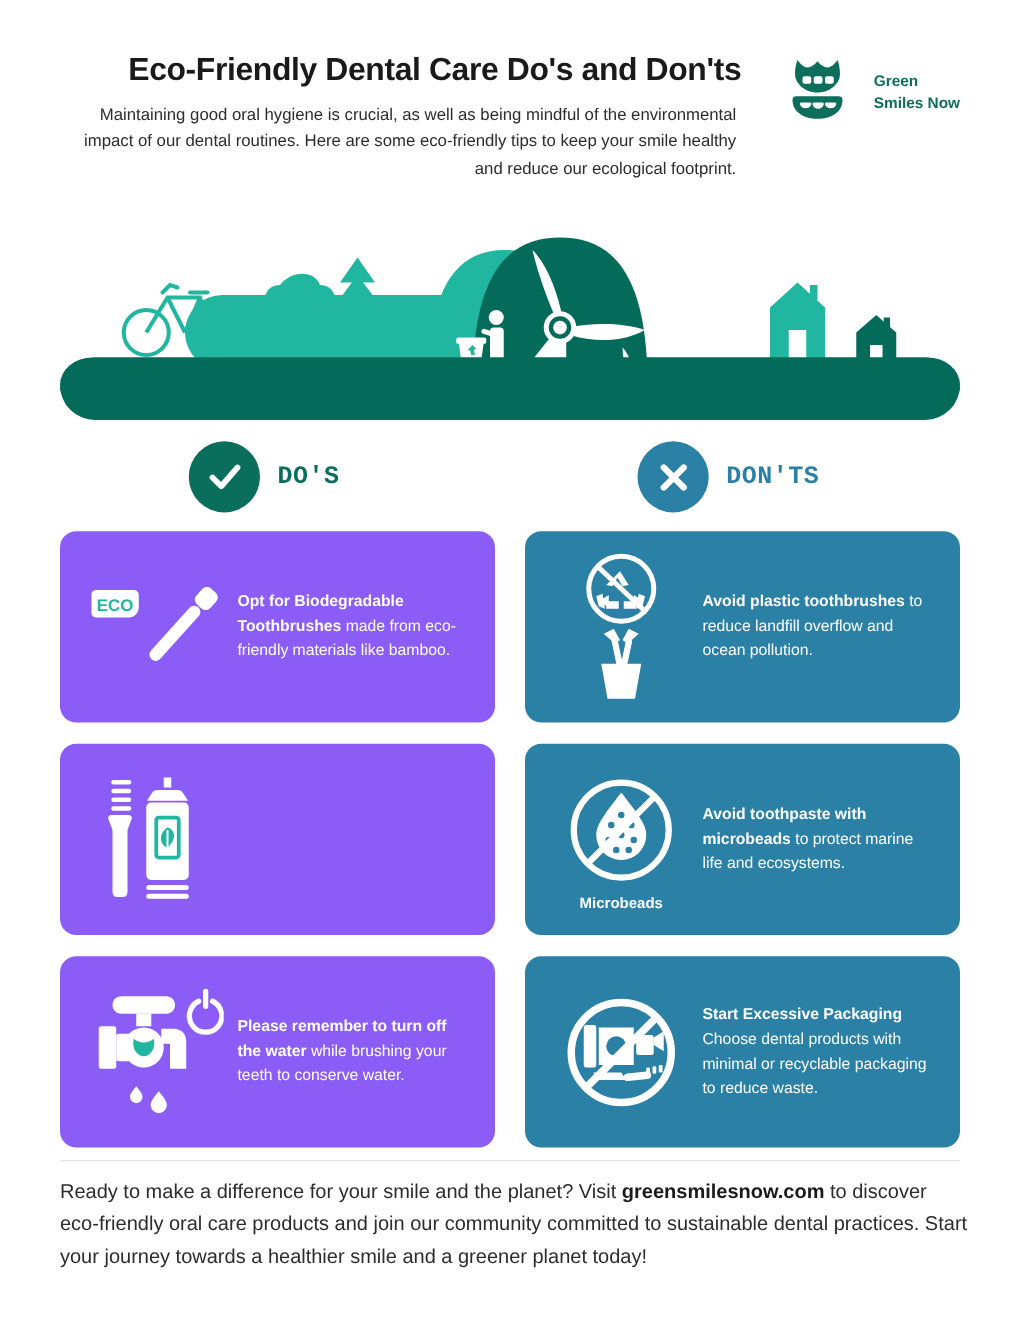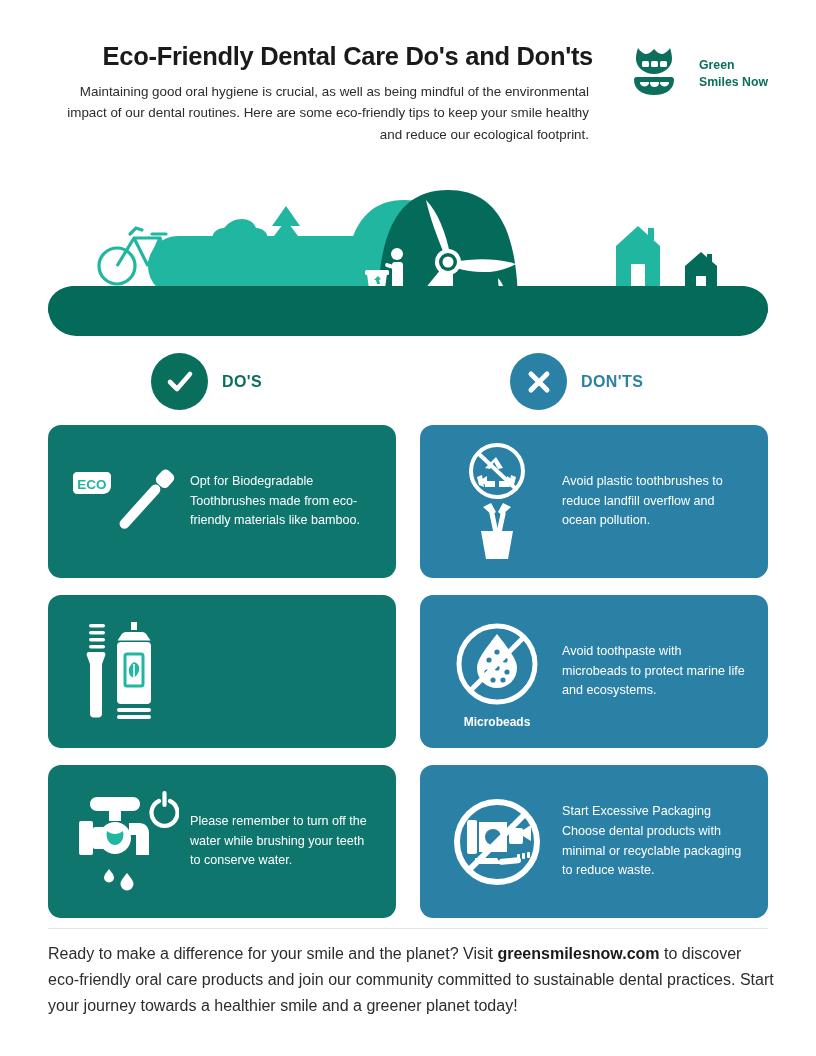--- a/index.html
+++ b/index.html
@@ -90,23 +90,24 @@
   .col-head.dos { left: 103px; }
   .col-head.donts { left: 462px; }
   .badge-circle {
     width: 57px; height: 57px;
     border-radius: 50%;
     display: flex; align-items: center; justify-content: center;
   }
   .badge-circle.teal { background: #0a6e5c; }
   .badge-circle.blue { background: #2b80a6; }
   .col-head-label {
-    font-size: 16px;
+    font-size: 20px;
     font-weight: bold;
     letter-spacing: 0.4px;
+    font-family: Liberation Mono, monospace;
   }
   .col-head.dos .col-head-label { color: #0a6e5c; }
   .col-head.donts .col-head-label { color: #2b80a6; }
 
   
   .cards {
     position: absolute;
     left: 48px;
     top: 425px;
     width: 720px;
@@ -119,21 +120,21 @@
     border-radius: 13px;
     height: 153px;
     box-sizing: border-box;
     padding: 0 18px;
     display: flex;
     align-items: center;
     gap: 6px;
     color: #ffffff;
     overflow: hidden;
   }
-  .card.do  { background: #0f766e; }
+  .card.do  { background: #8b5cf6; }
   .card.dont{ background: #2b80a6; }
   .card-icon {
     width: 118px;
     min-width: 118px;
     height: 125px;
     display: flex;
     flex-direction: column;
     align-items: center;
     justify-content: center;
   }
@@ -144,21 +145,21 @@
     color: #ffffff;
     margin-top: 4px;
     line-height: 1;
   }
   .card-text {
     font-size: 12.6px;
     line-height: 1.58;
     color: #ffffff;
     padding-right: 4px;
   }
-  .card-text b { font-weight: normal; }
+  .card-text b { font-weight: bold; }
 
   
   .divider {
     position: absolute;
     left: 48px;
     top: 928px;
     width: 720px;
     height: 1px;
     background: #e3e3e3;
   }

